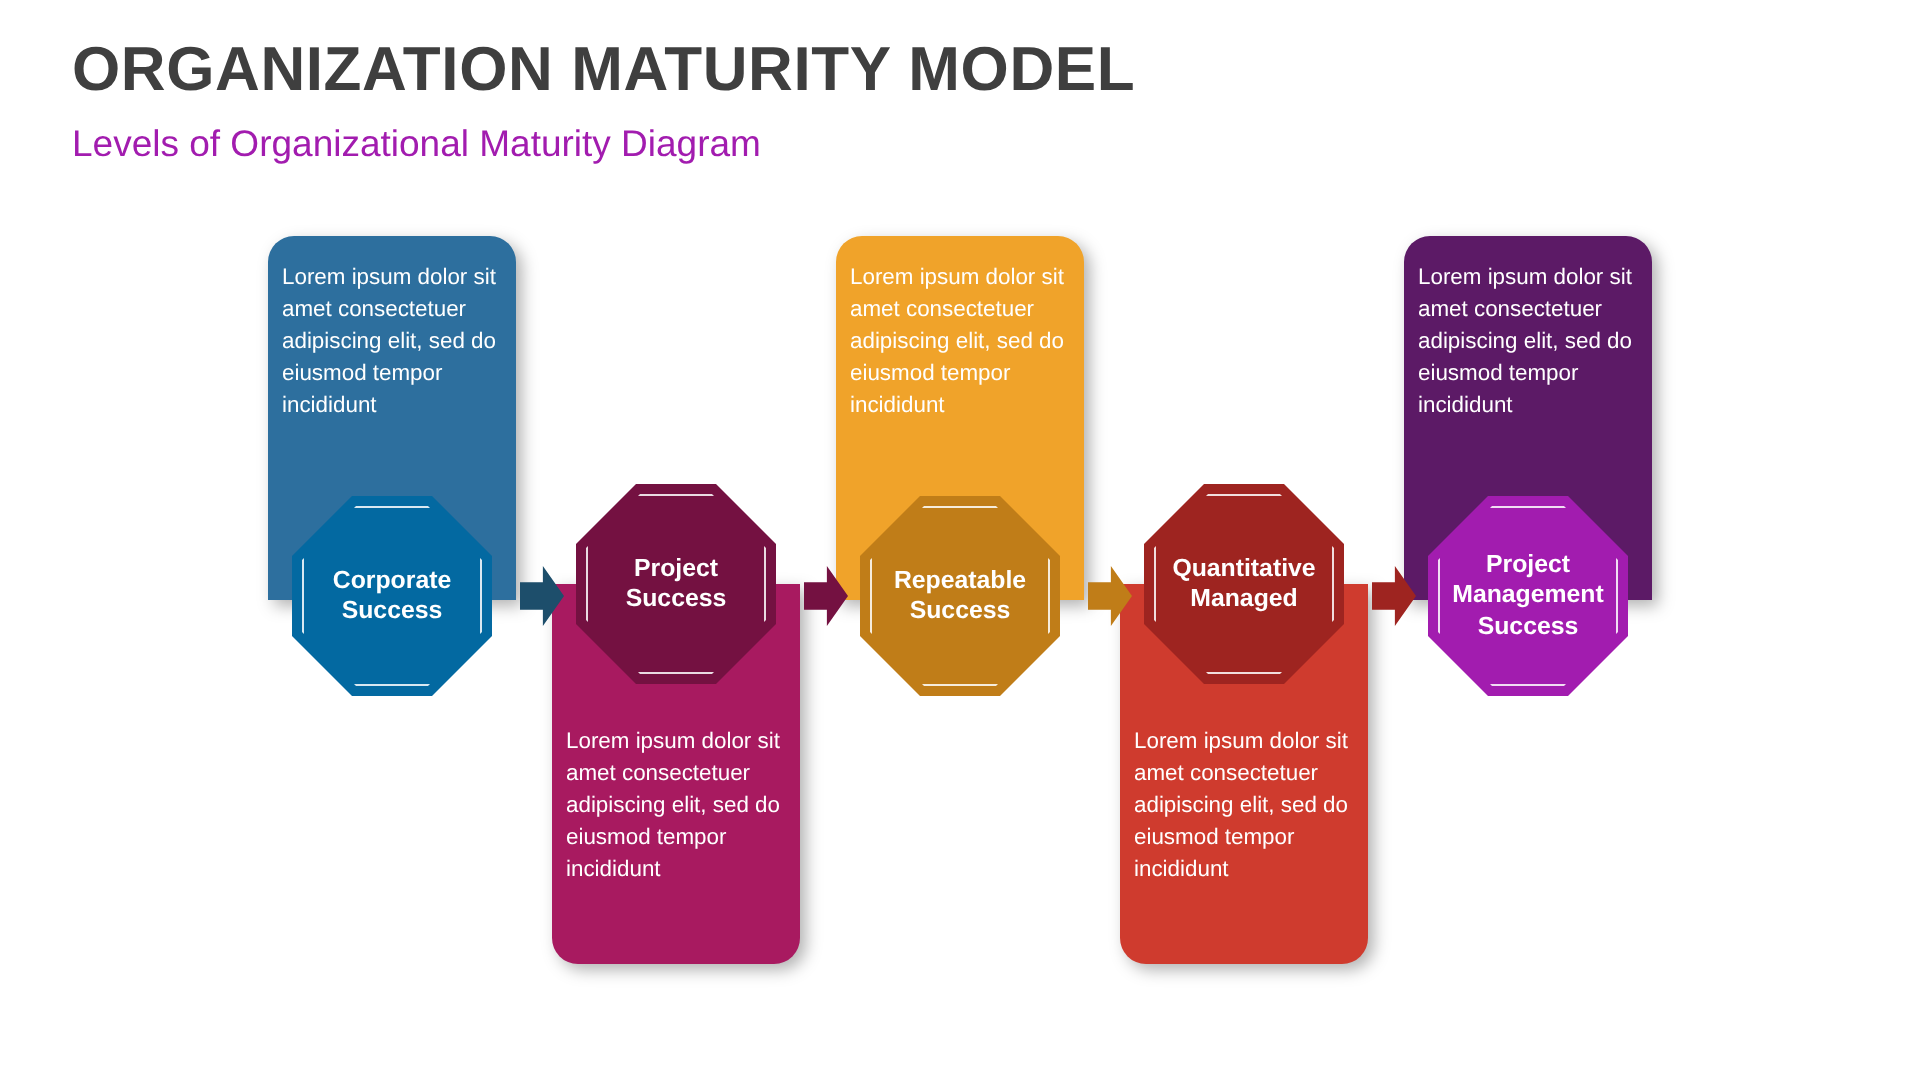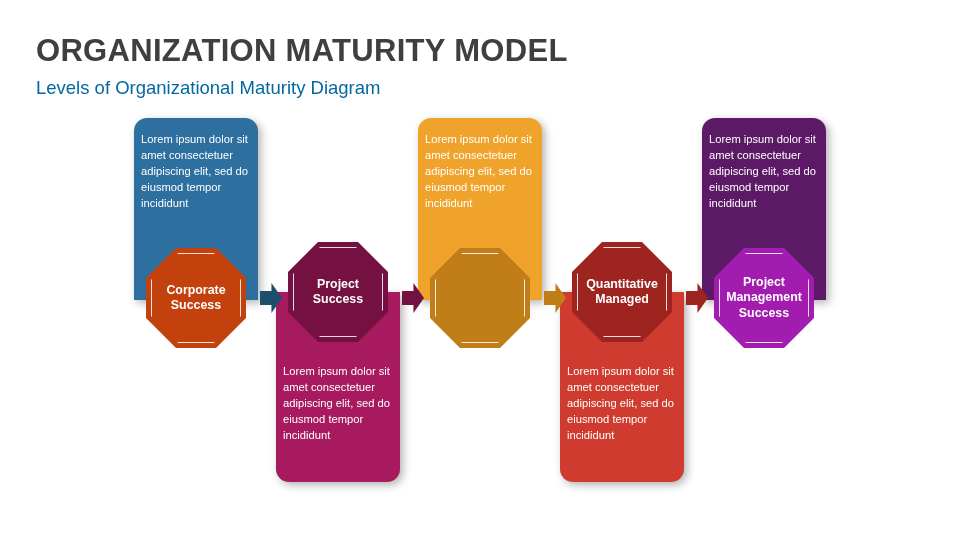--- a/index.html
+++ b/index.html
@@ -14,36 +14,36 @@
     overflow: hidden;
     font-family: "Liberation Sans", sans-serif;
     position: relative;
     color: #404040;
   }
 
   
   #header {
     position: absolute;
     left: 36px;
-    top: 34px;
+    top: 18px;
     width: 880px;
   }
   #slide-title {
     font-size: 31px;
     font-weight: bold;
     letter-spacing: 0.3px;
     color: #3f3f3f;
     line-height: 1.12;
     margin: 0;
     white-space: nowrap;
   }
   #slide-subtitle {
     font-size: 18.5px;
     font-weight: normal;
-    color: #0369a1;
+    color: #a21caf;
     margin: 8px 0 0 0;
     line-height: 1.15;
     white-space: nowrap;
   }
 
   
   #diagram {
     position: absolute;
     left: 0;
     top: 0;
@@ -132,40 +132,41 @@
 <div id="header">
   <h1 id="slide-title">ORGANIZATION MATURITY MODEL</h1>
   <h2 id="slide-subtitle">Levels of Organizational Maturity Diagram</h2>
 </div>
 
 <div id="diagram">
     <div class="stage" style="left: 134px;">
       <div class="panel panel-up" style="background: rgb(45, 111, 158); top: 118px; height: 182px; padding-top: 14px;">
         <div class="panel-text">Lorem ipsum dolor sit amet consectetuer adipiscing elit, sed do eiusmod tempor incididunt</div>
       </div>
-      <div class="octagon" style="background: #c2410c; top: 248px;">
+      <div class="octagon" style="background: #0369a1; top: 248px;">
         <div class="octagon-inner"></div>
         <div class="octagon-label">Corporate Success</div>
       </div>
     </div>
     <div class="stage" style="left: 276px;">
       <div class="panel panel-down" style="background: rgb(168, 26, 96); top: 292px; height: 190px; padding-top: 72px;">
         <div class="panel-text">Lorem ipsum dolor sit amet consectetuer adipiscing elit, sed do eiusmod tempor incididunt</div>
       </div>
       <div class="octagon" style="background: rgb(116, 17, 65); top: 242px; justify-content: center;">
         <div class="octagon-inner"></div>
         <div class="octagon-label">Project Success</div>
       </div>
     </div>
     <div class="stage" style="left: 418px;">
       <div class="panel panel-up" style="background: rgb(240, 163, 42); top: 118px; height: 182px; padding-top: 14px;">
         <div class="panel-text">Lorem ipsum dolor sit amet consectetuer adipiscing elit, sed do eiusmod tempor incididunt</div>
       </div>
       <div class="octagon" style="background: rgb(192, 125, 24); top: 248px;">
         <div class="octagon-inner"></div>
+        <div class="octagon-label">Repeatable Success</div>
       </div>
     </div>
     <div class="stage" style="left: 560px;">
       <div class="panel panel-down" style="background: rgb(207, 59, 46); top: 292px; height: 190px; padding-top: 72px;">
         <div class="panel-text">Lorem ipsum dolor sit amet consectetuer adipiscing elit, sed do eiusmod tempor incididunt</div>
       </div>
       <div class="octagon" style="background: rgb(158, 36, 32); top: 242px;">
         <div class="octagon-inner"></div>
         <div class="octagon-label">Quantitative Managed</div>
       </div>

